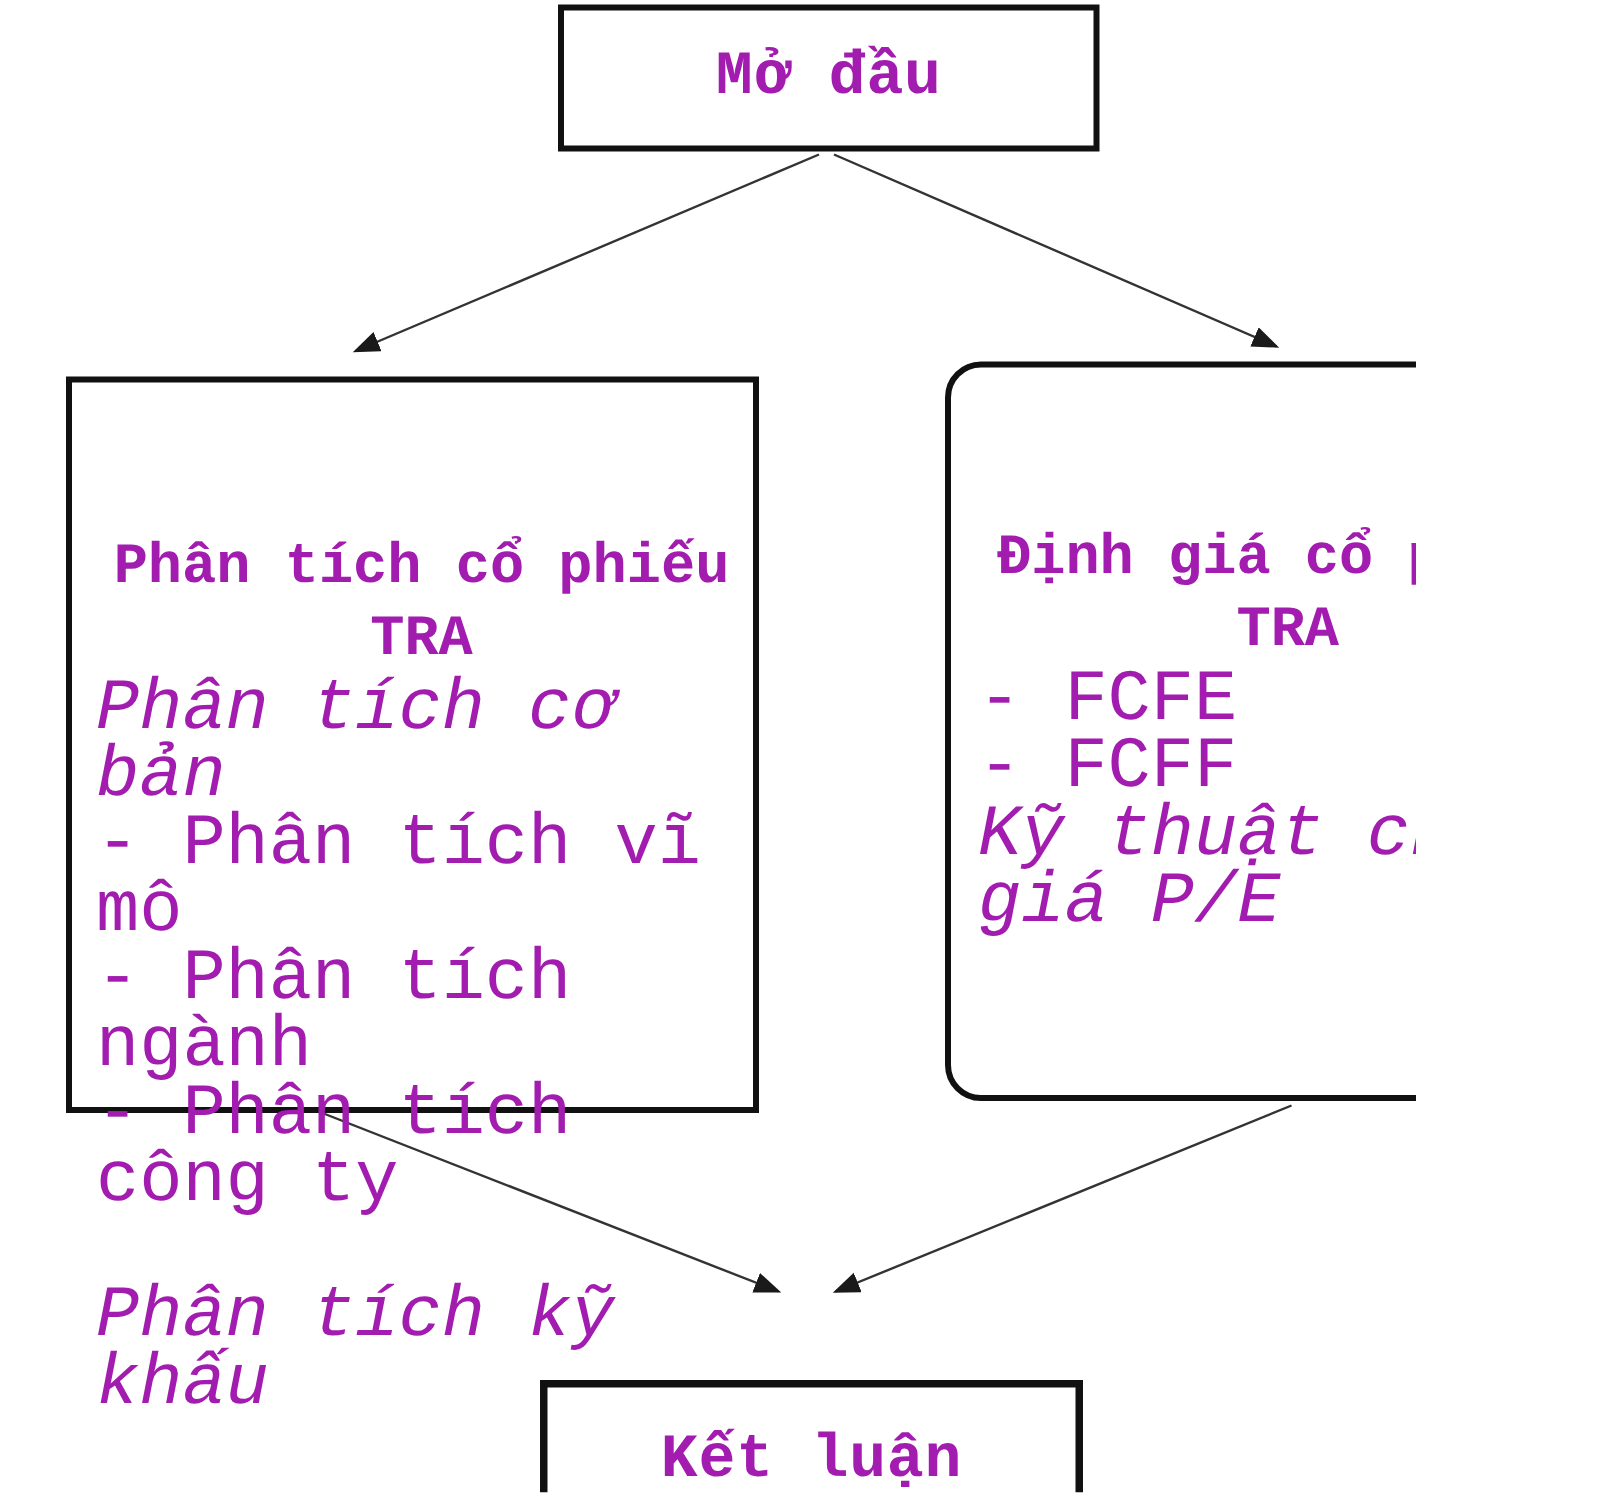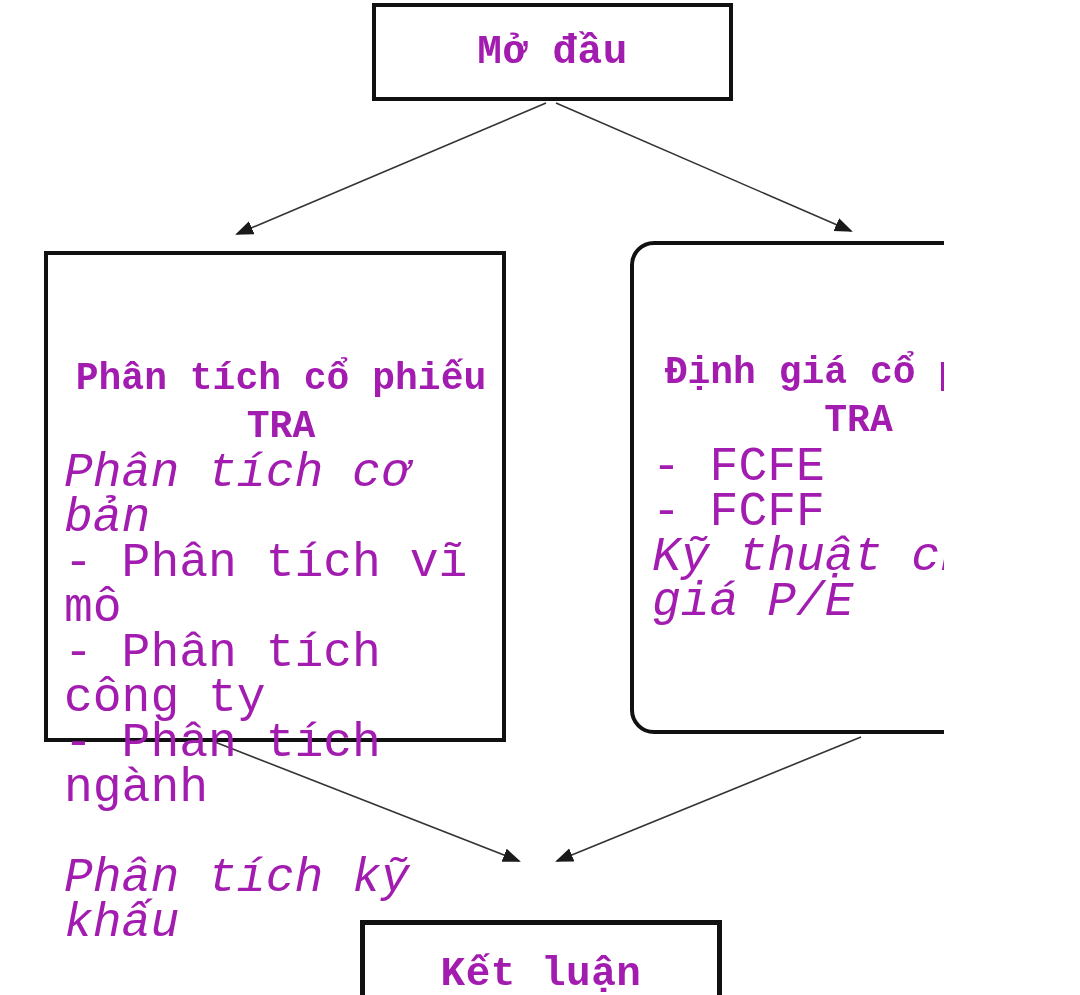--- a/index.html
+++ b/index.html
@@ -92,22 +92,22 @@
   </svg>
 
   <div class="box box-top box-centered">
     <span class="node-label">Mở đầu</span>
   </div>
 
   <div class="box box-left">
     <div class="box-title">Phân tích cổ phiếu TRA</div>
     <div class="box-line italic">Phân tích cơ bản</div>
     <div class="box-line">- Phân tích vĩ mô</div>
+    <div class="box-line">- Phân tích ngành</div>
     <div class="box-line">- Phân tích công ty</div>
-    <div class="box-line">- Phân tích ngành</div>
     <div class="box-line"></div>
     <div class="box-line italic">Phân tích kỹ khấu</div>
   </div>
 
   <div class="box box-right">
     <div class="box-title">Định giá cổ phiếu TRA</div>
     <div class="box-line">- FCFE</div>
     <div class="box-line">- FCFF</div>
     <div class="box-line italic">Kỹ thuật chiết giá P/E</div>
   </div>

